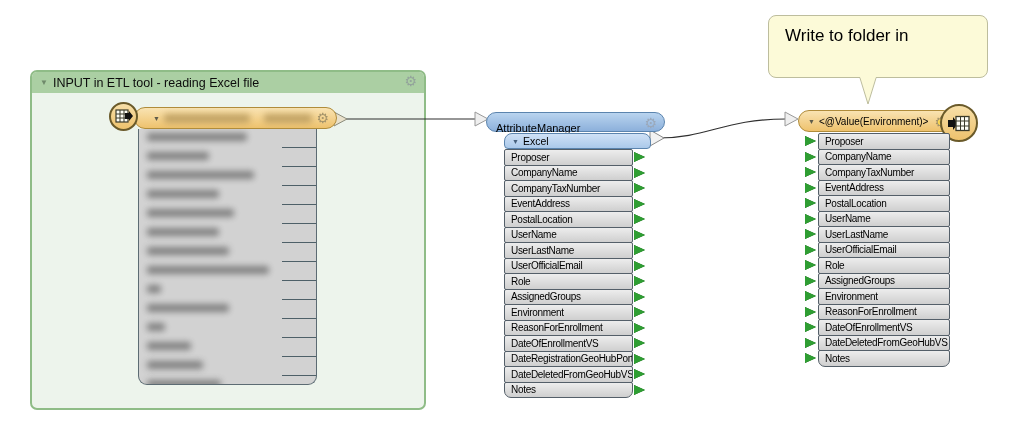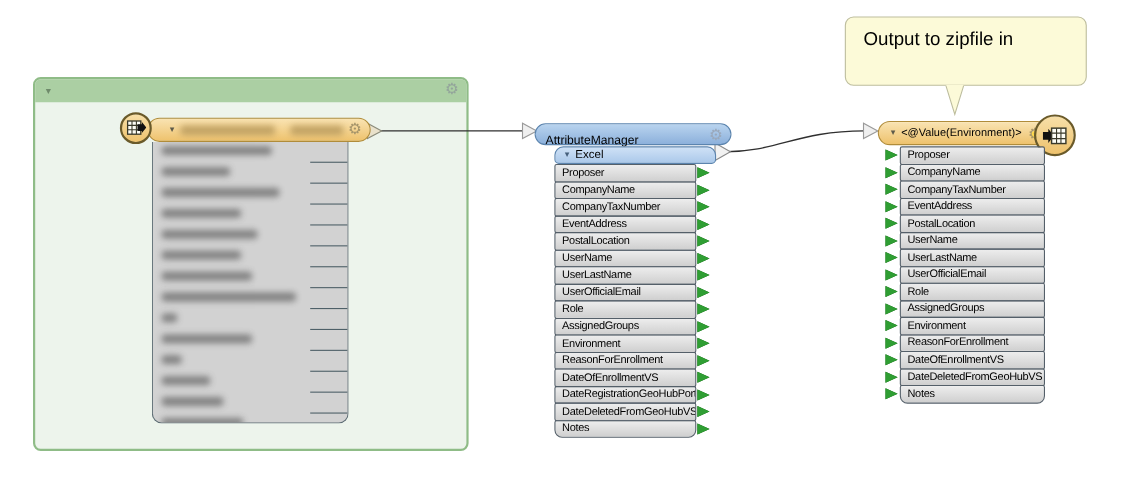--- a/index.html
+++ b/index.html
@@ -87,21 +87,21 @@
   .am-gear { position:absolute; right:7px; top:2.5px; }
   .am-output {
     position:absolute; left:504px; top:133px; width:147px; height:16px;
     background:linear-gradient(#cfe1f6,#abc9ea); border:1px solid #5b84ae;
     border-radius:8px 8px 4px 4px; box-sizing:border-box;
     display:flex; align-items:center; font-size:10.5px; color:#000;
   }
   .out-tri { font-size:7px; color:#46607c; margin:0 4px 0 7px; line-height:1; }
   .am-rows { left:504px; top:149px; width:129px; }
   
-  .wr-header { left:798px; top:110px; width:156px; height:22px; border-radius:11px; padding:0 24px 0 7px; font-size:10px;justify-content:center; }
+  .wr-header { left:798px; top:110px; width:156px; height:22px; border-radius:11px; padding:0 24px 0 7px; font-size:10px; }
   .wr-gear { position:absolute; right:6px; top:3.5px; }
   .wr-circle { left:940px; top:104px; width:38px; height:38px; }
   .src-circle { left:109px; top:102px; width:29px; height:29px; }
   .wr-rows { left:818px; top:133px; width:132px; }
   
   .note {
     position:absolute; left:768px; top:15px; width:220px; height:63px;
     background:#fcfad8; border:1px solid #bdbd9d; border-radius:8px;
     box-sizing:border-box; padding:8px 10px 0 16px;
     font-size:17px; line-height:1.38; color:#000;
@@ -109,20 +109,21 @@
   .tail-svg { position:absolute; left:857px; top:77px; }
 </style>
 </head>
 <body>
 
 <div id="canvas">
 
   <div class="bookmark">
     <div class="bookmark-header">
       <span class="bm-tri">▼</span>
+      <span class="bm-title">INPUT in ETL tool - reading Excel file</span>
       <span class="bm-gear gear">⚙</span>
     </div>
   </div>
 
   <svg class="wire-layer" width="1031" height="440">
     <path d="M346,119 H478" stroke="#2f2f2f" stroke-width="1.2" fill="none"></path>
     <path d="M658,138 C708,138 724,119 786,119" stroke="#2f2f2f" stroke-width="1.2" fill="none"></path>
     <path d="M334,112 L334,126 L347,119 Z" fill="#e9e1cb" stroke="#8a8a7a" stroke-width="1"></path>
     <path d="M475,112 L475,126 L488,119 Z" fill="#efefef" stroke="#999999" stroke-width="1"></path>
     <path d="M650,130 L650,146 L664,138 Z" fill="#f2f2f2" stroke="#8a8a8a" stroke-width="1"></path>
@@ -351,20 +352,20 @@
         <span class="port port-l"></span>
         <span class="lbl">DateDeletedFromGeoHubVS</span>
       </div>
     <div class="row">
         <span class="port port-l"></span>
         <span class="lbl">Notes</span>
       </div>
   </div>
 
   <div class="note">
-    <div>Output to zipfile in</div>
+    <div>Write to folder in</div>
   </div>
   <svg class="tail-svg" width="26" height="30">
     <path d="M3,0 L11,27 L19,0 Z" fill="#fcfad8"></path>
     <path d="M3,1 L11,27 L19,1" fill="none" stroke="#bdbd9d" stroke-width="1"></path>
   </svg>
 
 </div>
 
 </body></html>

